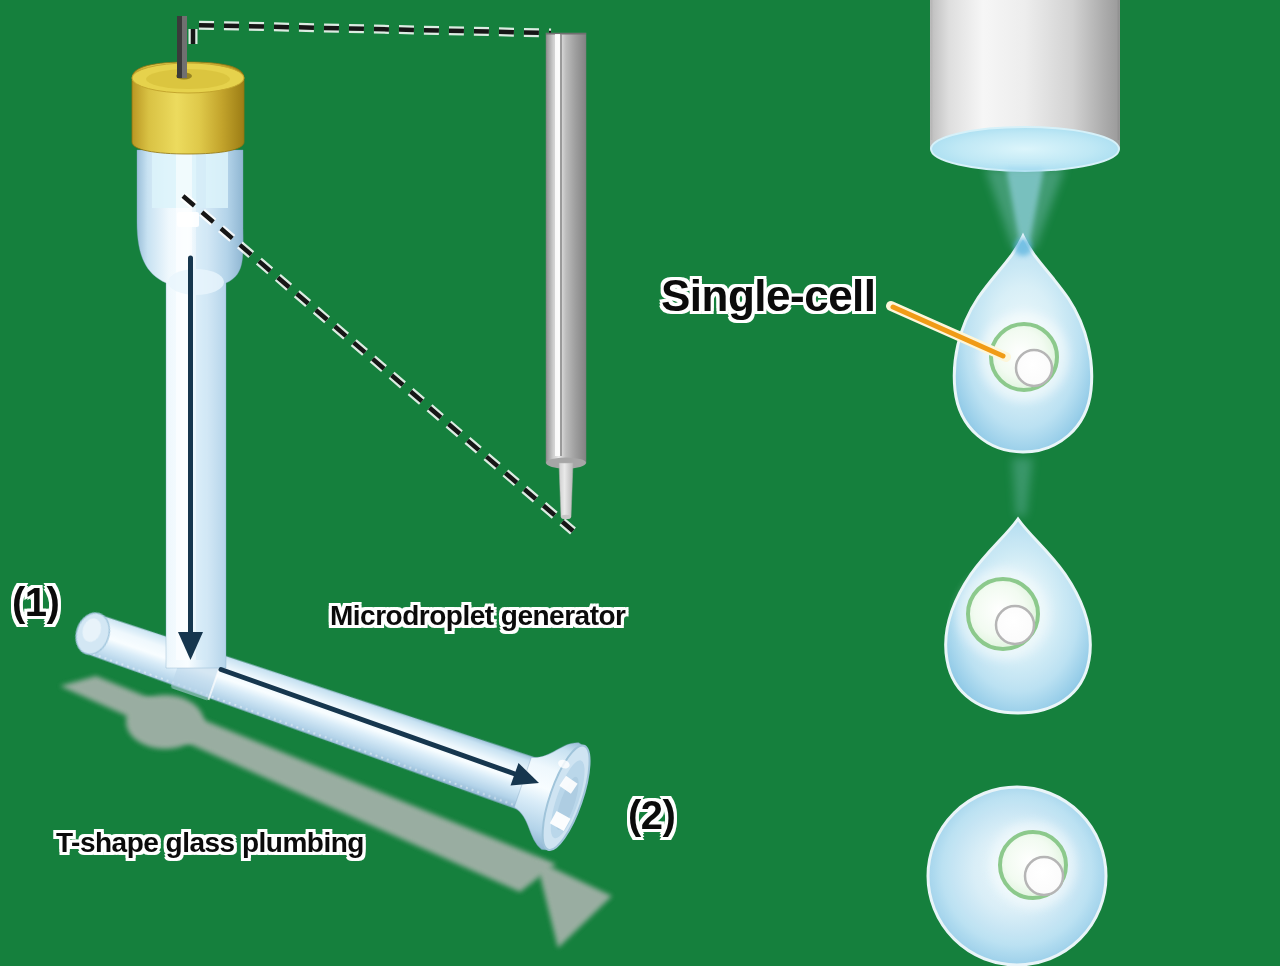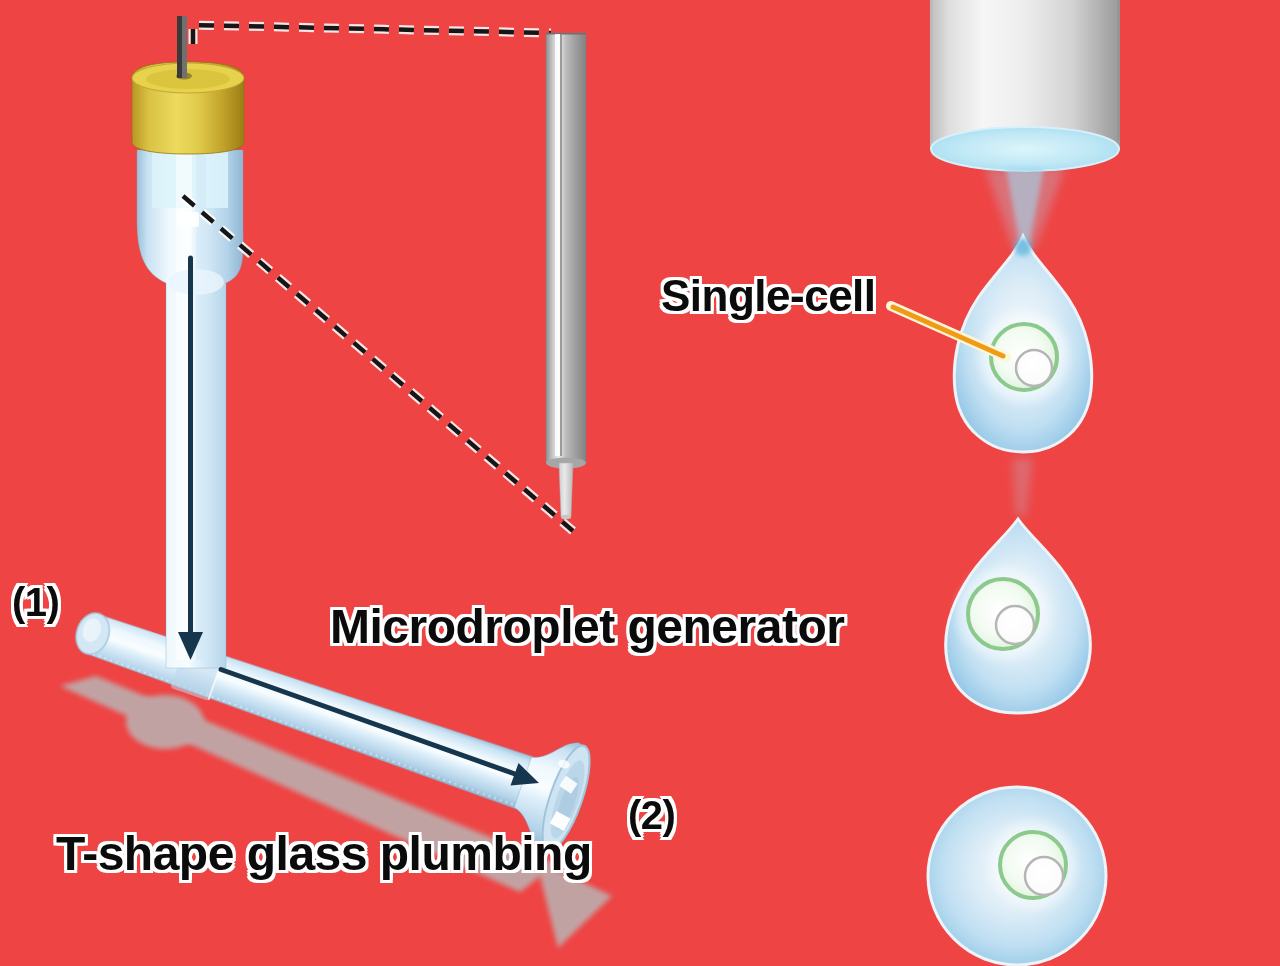--- a/index.html
+++ b/index.html
@@ -1,26 +1,26 @@
 <!DOCTYPE html>
 <html><head>
 <meta charset="utf-8">
 <style>
   html,body{margin:0;padding:0;background:#e8e8e8;}
   .stage{
     position:relative;width:1280px;height:966px;margin:0 auto;
-    background:#ef4444;overflow:hidden;
+    background:#15803d;overflow:hidden;
     font-family:"Liberation Sans",sans-serif;
   }
   .stage svg{position:absolute;left:0;top:0;display:block;}
   .lbl{
     position:absolute;
     font-family:"Liberation Sans",sans-serif;
     font-weight:bold;
-    font-size:48px;
+    font-size:28px;
     letter-spacing:-0.5px;
     color:#0b0b0b;
     white-space:nowrap;
     line-height:1.1;
     text-shadow:
       -3px 0 0 #fff, 3px 0 0 #fff, 0 -3px 0 #fff, 0 3px 0 #fff,
       -2px -2px 0 #fff, 2px -2px 0 #fff, -2px 2px 0 #fff, 2px 2px 0 #fff,
       -3px -3px 0 #fff, 3px -3px 0 #fff, -3px 3px 0 #fff, 3px 3px 0 #fff;
   }
   .lbl.small{font-size:40px;}

